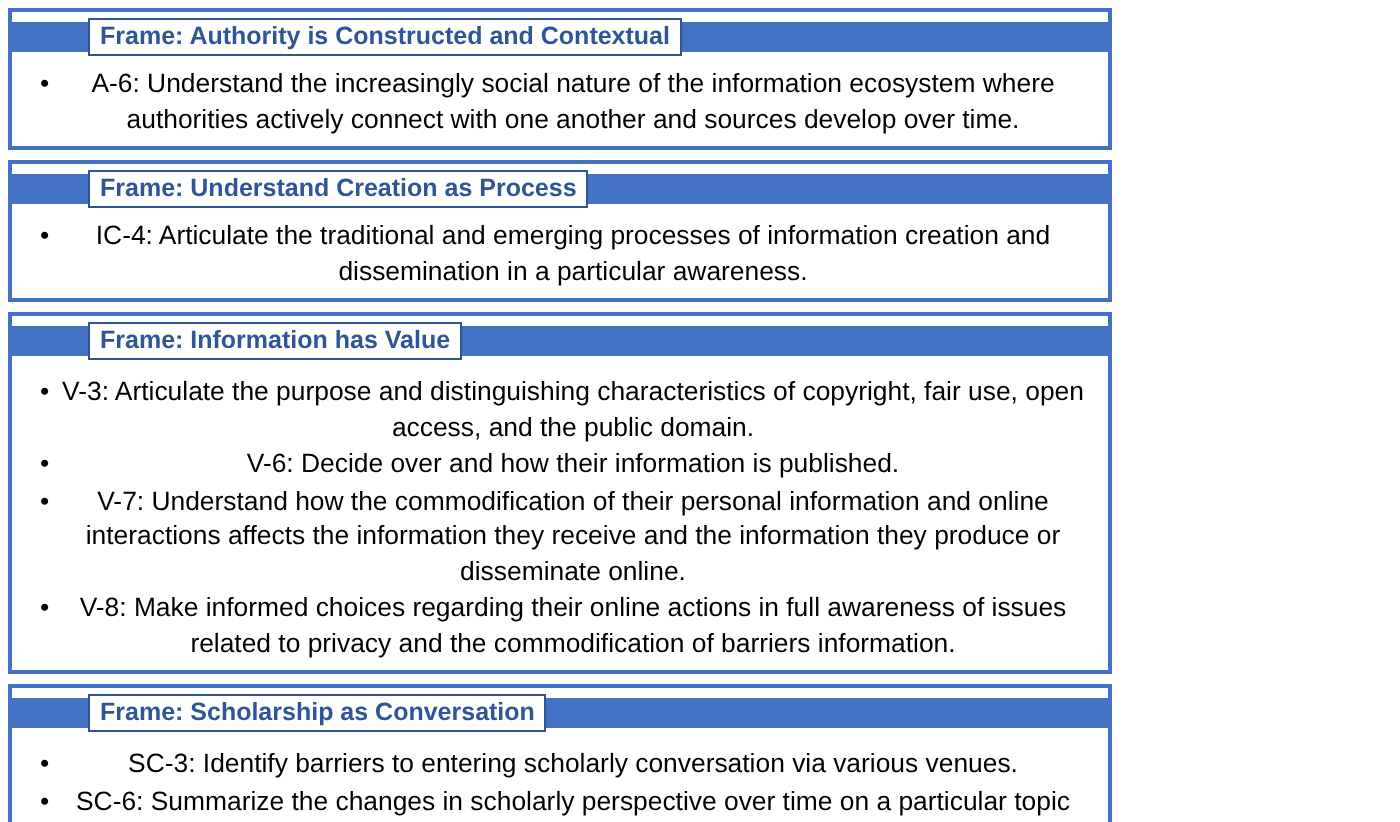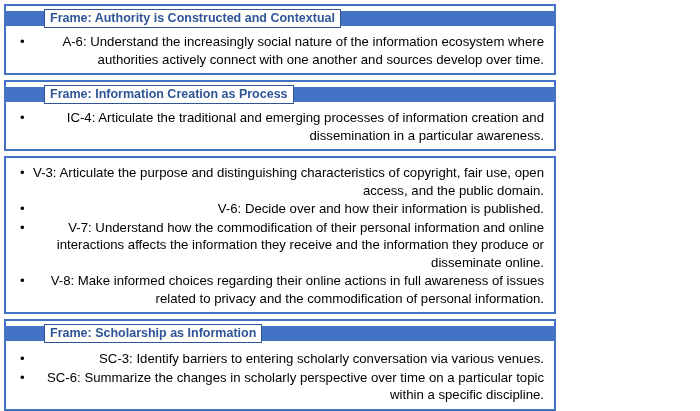--- a/index.html
+++ b/index.html
@@ -67,21 +67,21 @@
     color: #000000;
   }
   .bullet .dot {
     width: 9px;
     flex: 0 0 9px;
     font-size: 13.2px;
     line-height: 17.5px;
   }
   .bullet .txt {
     flex: 1 1 auto;
-    text-align: right;
+    text-align: center;
   }
   .gap-top { margin-top: 4px; }
 </style>
 </head>
 <body>
 
 <div class="page">
 
   <div class="section">
     <div class="header-row">
@@ -92,55 +92,59 @@
       <div class="bullet">
         <span class="dot">•</span>
         <span class="txt">A-6: Understand the increasingly social nature of the information ecosystem where authorities actively connect with one another and sources develop over time.</span>
       </div>
     </div>
   </div>
 
   <div class="section">
     <div class="header-row">
       <div class="header-bar"></div>
-      <div class="header-label">Frame: Information Creation as Process</div>
+      <div class="header-label">Frame: Understand Creation as Process</div>
     </div>
     <div class="bullets">
       <div class="bullet">
         <span class="dot">•</span>
         <span class="txt">IC-4: Articulate the traditional and emerging processes of information creation and dissemination in a particular awareness.</span>
       </div>
     </div>
   </div>
 
   <div class="section">
+    <div class="header-row">
+      <div class="header-bar"></div>
+      <div class="header-label">Frame: Information has Value</div>
+    </div>
     <div class="bullets gap-top">
       <div class="bullet">
         <span class="dot">•</span>
         <span class="txt">V-3: Articulate the purpose and distinguishing characteristics of copyright, fair use, open access, and the public domain.</span>
       </div>
       <div class="bullet">
         <span class="dot">•</span>
         <span class="txt">V-6: Decide over and how their information is published.</span>
       </div>
       <div class="bullet">
         <span class="dot">•</span>
         <span class="txt">V-7: Understand how the commodification of their personal information and online interactions affects the information they receive and the information they produce or disseminate online.</span>
       </div>
       <div class="bullet">
         <span class="dot">•</span>
-        <span class="txt">V-8: Make informed choices regarding their online actions in full awareness of issues related to privacy and the commodification of personal information.</span>
+        <span class="txt">V-8: Make informed choices regarding their online actions in full awareness of issues related to privacy and the commodification of barriers information.</span>
       </div>
     </div>
   </div>
 
   <div class="section">
     <div class="header-row">
       <div class="header-bar"></div>
-      <div class="header-label">Frame: Scholarship as Information</div>
+      <div class="header-label">Frame: Scholarship as Conversation</div>
     </div>
     <div class="bullets gap-top">
       <div class="bullet">
         <span class="dot">•</span>
         <span class="txt">SC-3: Identify barriers to entering scholarly conversation via various venues.</span>
       </div>
       <div class="bullet">
         <span class="dot">•</span>
         <span class="txt">SC-6: Summarize the changes in scholarly perspective over time on a particular topic within a specific discipline.</span>
       </div>

